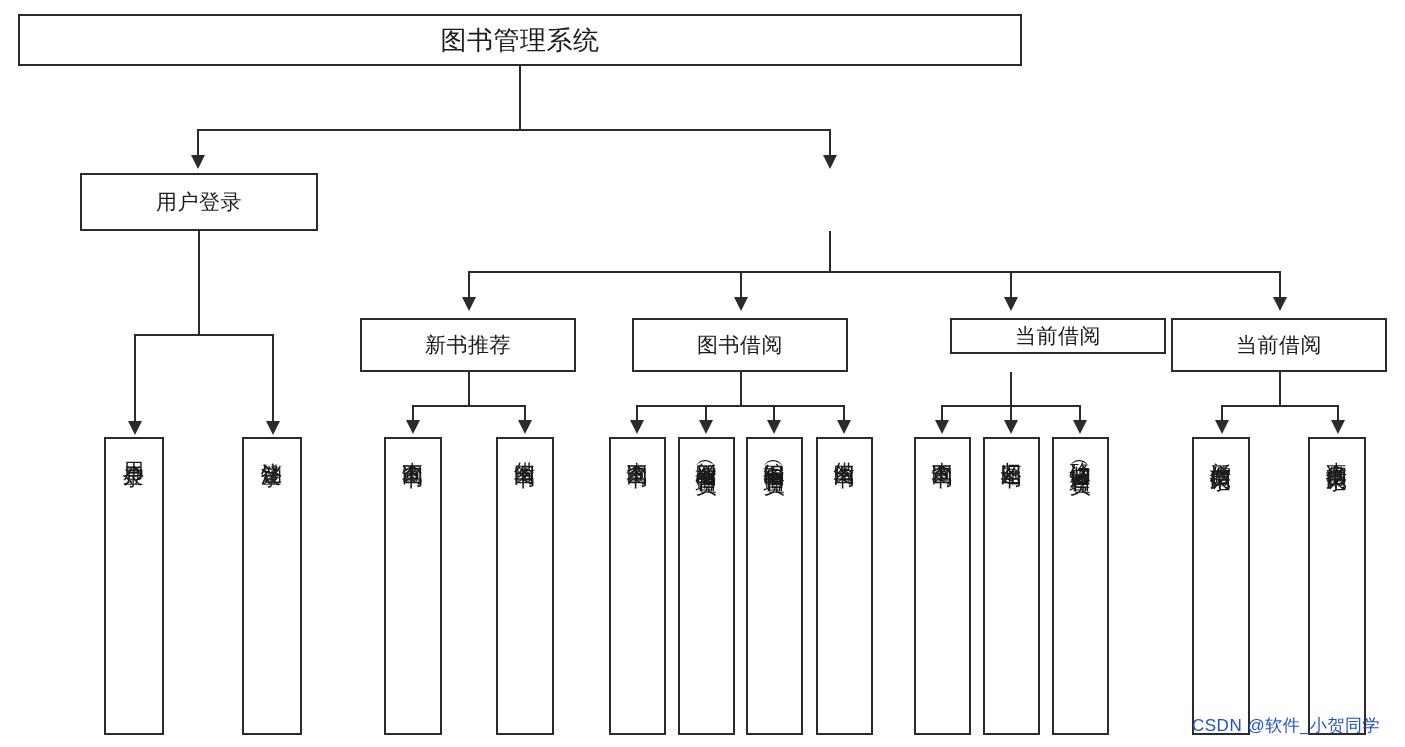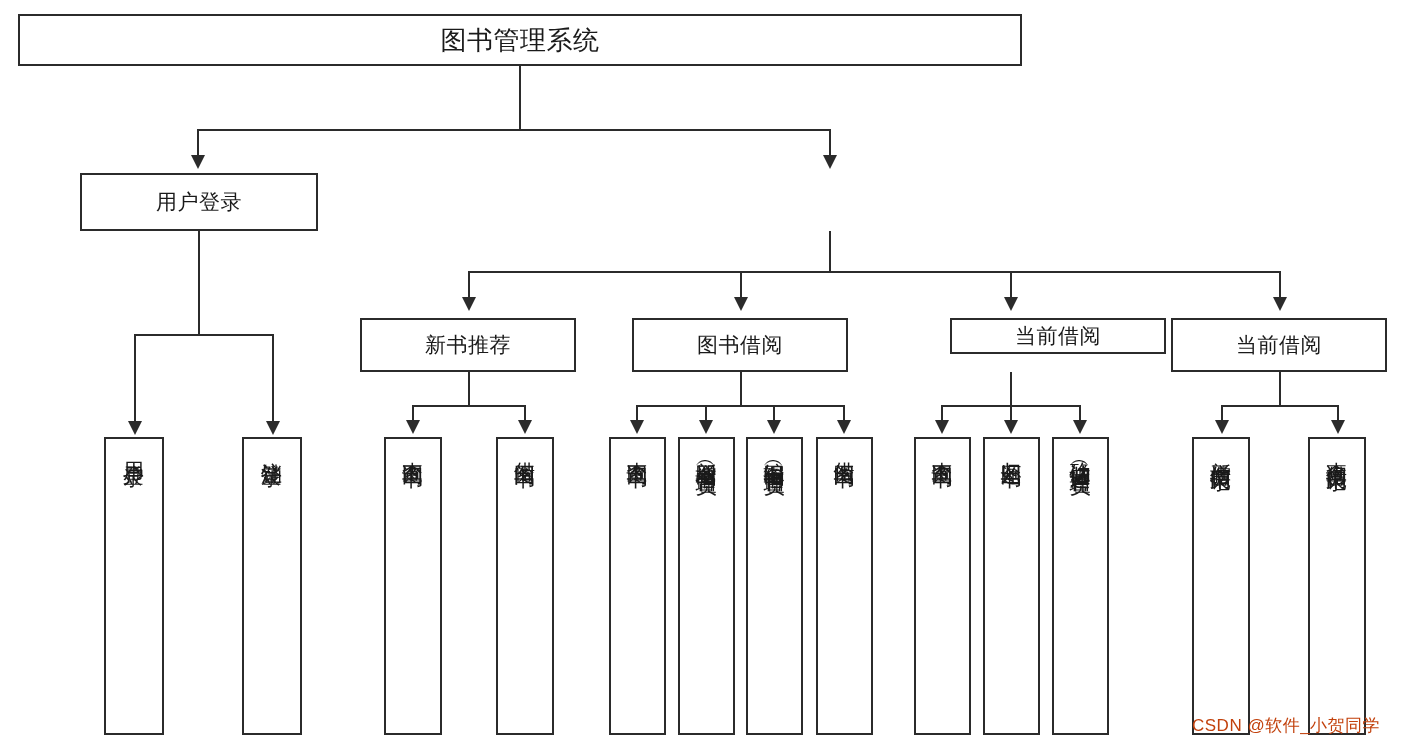--- a/index.html
+++ b/index.html
@@ -61,21 +61,21 @@
     position: absolute;
     width: 0;
     height: 0;
     border-left: 7px solid transparent;
     border-right: 7px solid transparent;
     border-top: 14px solid #2b2b2b;
   }
   .watermark {
     position: absolute;
     font-size: 17px;
-    color: #c2410c;
+    color: #1d4ed8;
     white-space: nowrap;
     letter-spacing: 0.5px;
   }
 </style>
 </head>
 <body>
 
 <div id="canvas">
 
   <div class="node root horiz" style="left:18px; top:14px; width:1004px; height:52px;">

